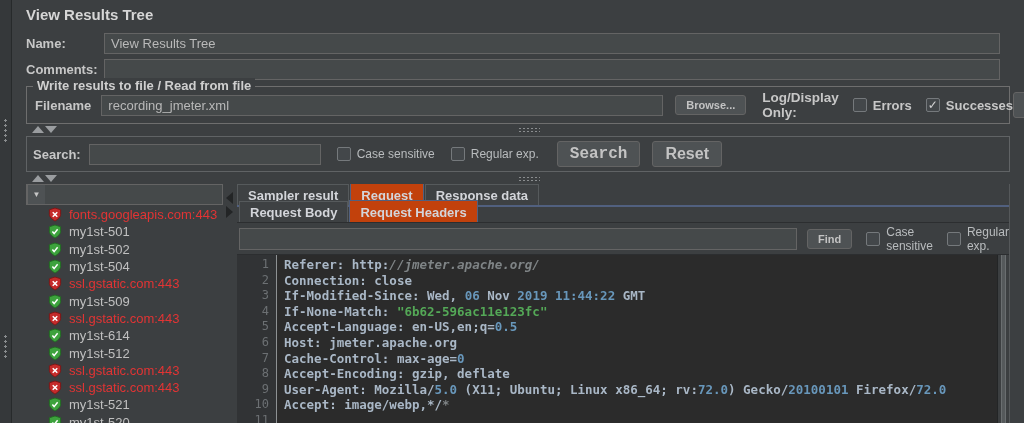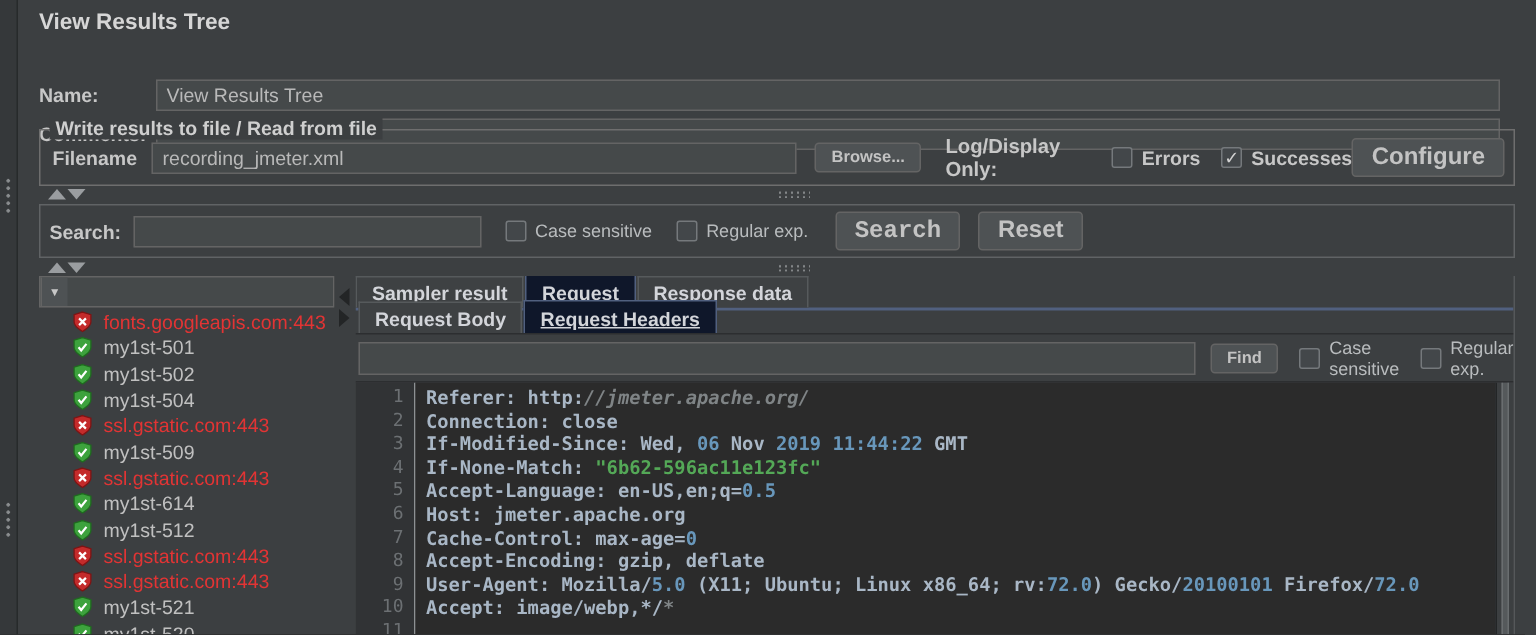--- a/index.html
+++ b/index.html
@@ -12,36 +12,36 @@
   
   .left-gutter{ position:absolute; left:0; top:0; bottom:0; width:12px;
     background:#35383a; border-right:1px solid #272a2b; }
   .gutter-handle{ position:absolute; left:3px; width:5px; height:26px;
     background-image:radial-gradient(#8a8d8f 1px, transparent 1.2px);
     background-size:5px 5px; }
   .content{ position:absolute; left:12px; top:0; right:0; bottom:0; }
 
   .page-title{ position:absolute; left:14px; top:6px; font-size:15px; font-weight:bold; color:#d6d6d6; }
 
-  .frow{ position:absolute; left:14px; right:24px; display:flex; align-items:center;margin-top:20px; }
+  .frow{ position:absolute; left:14px; right:24px; display:flex; align-items:center; }
   .row-name{ top:32px; height:22px; }
   .row-comments{ top:58px; height:22px; }
   .flabel{ font-weight:bold; color:#c7c7c7; width:78px; flex:none; }
   .tfield{ flex:1; height:21px; background:#45494a; border:1px solid #646464;
     color:#b9b9b9; font-family:"Liberation Sans",sans-serif; font-size:13px; padding:0 6px; outline:none; }
 
   
   .file-group{ position:absolute; left:14px; right:14px; top:86px; height:38px;
     border:1px solid #6e6e6e; }
   .file-group-title{ position:absolute; top:-9px; left:6px; background:#3c3f41;
     padding:0 4px; font-weight:bold; color:#cfcfcf; }
   .file-group-inner{ position:absolute; left:6px; right:6px; top:0; bottom:0;
     display:flex; align-items:center; }
   .filename-label{ font-weight:bold; margin:0 10px 0 2px; }
-  .filename-field{ width:430px; flex:none; }
+  .filename-field{ width:562px; flex:none; }
   .btn{ background:#4e5254; border:1px solid #646464; border-radius:3px;
     color:#c3c3c3; font-weight:bold; font-size:16px; padding:3px 12px;
     font-family:"Liberation Sans",sans-serif; }
   .btn-small{ font-size:11px; padding:3px 10px; }
   .logdisplay-label{ font-weight:bold; margin-left:16px; font-size:13.5px; }
   .cb{ width:14px; height:14px; background:#43474a; border:1px solid #75797c;
     border-radius:2px; display:inline-flex; align-items:center; justify-content:center;
     color:#d2d2d2; font-size:12px; line-height:12px; flex:none; }
   .cb-label{ font-weight:bold; margin-left:6px; }
   .cb-group{ display:flex; align-items:center; margin-left:14px; }
@@ -84,21 +84,21 @@
 
   .vsplit{ width:14px; flex:none; position:relative; }
   .vsplit .tri-left{ border-top:6px solid transparent; border-bottom:6px solid transparent; border-right:7px solid #232526; position:absolute; left:3px; top:8px; }
   .vsplit .tri-right{ border-top:6px solid transparent; border-bottom:6px solid transparent; border-left:7px solid #232526; position:absolute; left:3px; top:22px; }
 
   .right-panel{ flex:1; display:flex; flex-direction:column; overflow:hidden;
     border-right:1px solid #55585a; }
   .tabs-row{ display:flex; align-items:flex-end; height:23px; border-bottom:2px solid #51607f; gap:1px; }
   .tab{ padding:3px 10px 2px; font-weight:bold; color:#d3d5da; background:#3e4143;
     border:1px solid #565a5c; border-bottom:none; white-space:nowrap; }
-  .tab.selected{ background:#0f172a; border-color:#51607f; padding-top:4px;text-decoration:underline; }
+  .tab.selected{ background:#c2410c; border-color:#51607f; padding-top:4px; }
   .subtabs-row{ display:flex; align-items:flex-end; height:16px; border-bottom:1px solid #2c2e30; gap:1px; padding-left:2px; }
 
   .find-row{ display:flex; align-items:center; height:31px; padding:2px 4px 2px 2px; }
   .find-field{ flex:none; width:558px; height:22px; }
   .find-btn{ margin-left:10px; }
   .find-row .cb-group{ margin-left:14px; }
   .find-row .cb-label{ font-weight:normal; font-size:12px; color:#b9bcbe; }
 
   .editor{ flex:1; display:flex; overflow:hidden; border-top:1px solid #2c2e30; }
   .gutter{ width:40px; flex:none; background:#313335; color:#6c7073;

